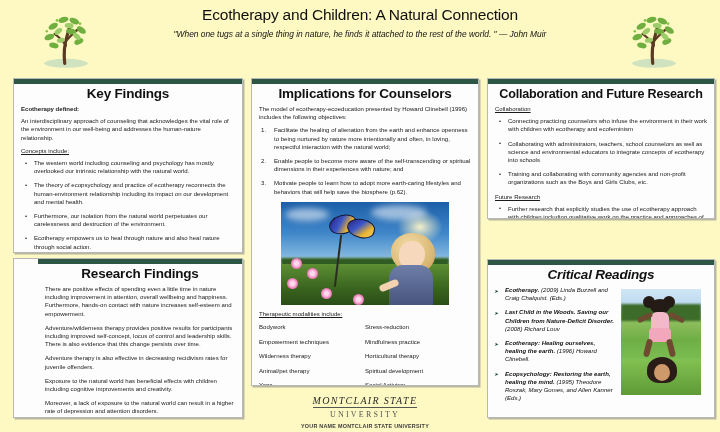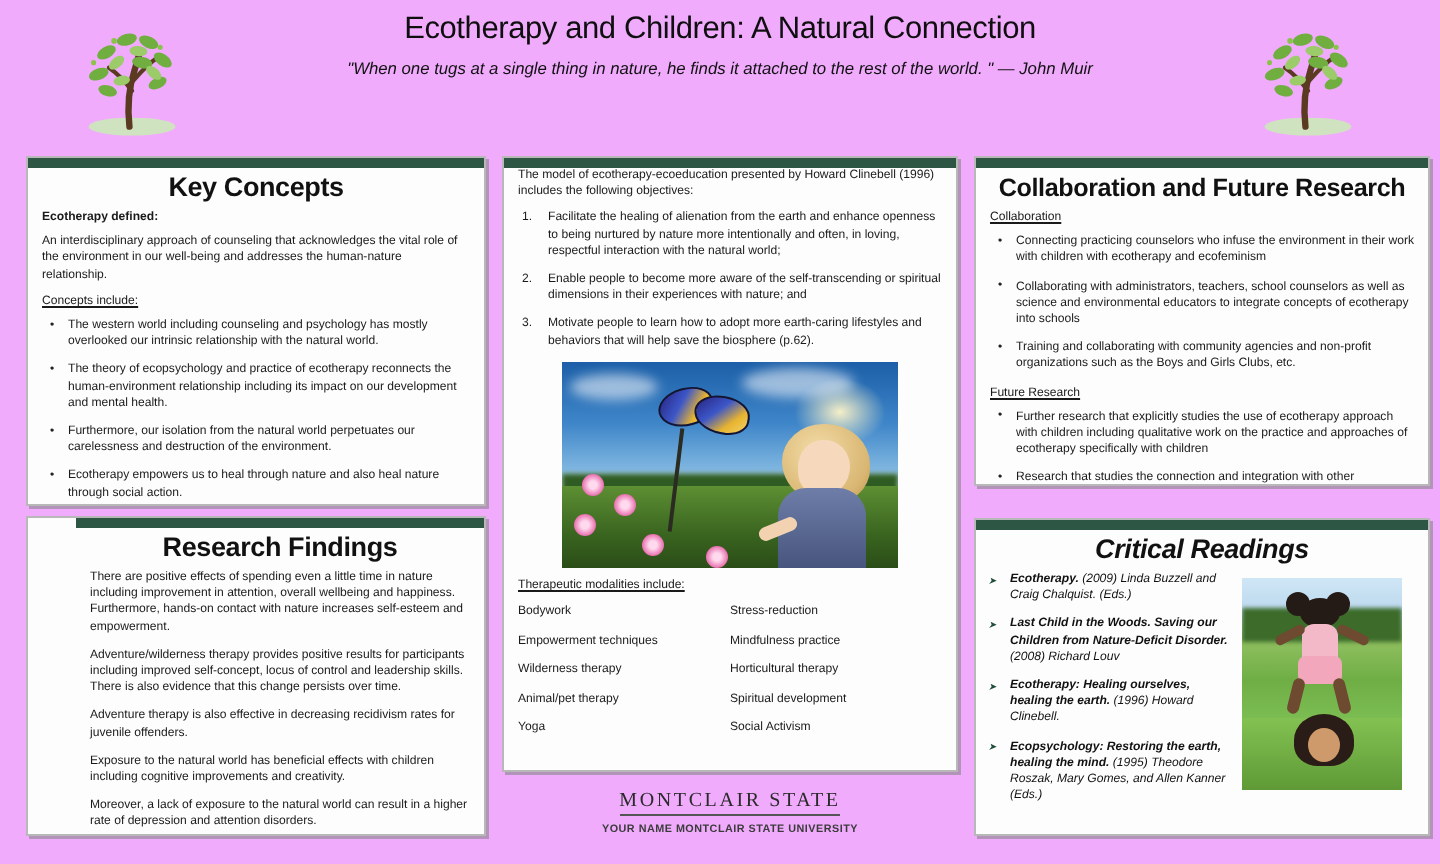--- a/index.html
+++ b/index.html
@@ -12,21 +12,21 @@
     height: 432px;
     overflow: hidden;
     font-family: "Liberation Sans", sans-serif;
     color: #111111;
     position: relative;
   }
   #poster {
     width: 720px;
     height: 432px;
     position: relative;
-    background: #f0abfc;
+    background: #fef9c3;
   }
 
   
   .header {
     position: absolute;
     left: 0; top: 0;
     width: 720px;
     height: 74px;
     text-align: center;
   }
@@ -212,21 +212,21 @@
   .modality-grid {
     display: grid;
     grid-template-columns: 1fr 1fr;
     row-gap: 6.5px;
     font-size: 6.05px;
     line-height: 8px;
   }
 
   
   #panel-collab {
-    left: 487px; top: 78px; width: 228px; height: 165px;
+    left: 487px; top: 78px; width: 228px; height: 141px;
   }
   
   #panel-read {
     left: 487px; top: 259px; width: 228px; height: 159px; font-style: italic;
   }
   .read-wrap { display: flex; gap: 5px; padding: 0 6px 4px 6px; }
   .read-list { width: 122px; }
   .read-item {
     position: relative;
     padding-left: 11px;
@@ -290,20 +290,21 @@
   }
   .msu-line1 {
     font-family: "Liberation Serif", serif;
     font-size: 10px;
     letter-spacing: 1.3px;
     color: #2a2a2a;
     border-bottom: 1.2px solid #555;
     display: inline-block;
     padding-bottom: 1px;
     line-height: 11px;
+    font-style: italic;
   }
   .msu-line2 {
     font-family: "Liberation Serif", serif;
     font-size: 8px;
     letter-spacing: 2.2px;
     color: #555;
     margin-top: 1.5px;
     line-height: 9px;
   }
   .footer-credit {
@@ -373,21 +374,21 @@
         <ellipse cx="42" cy="52" rx="6.5" ry="3.8" transform="rotate(-10 42 52)"></ellipse>
       </g>
       <circle cx="36" cy="21" r="2.2" fill="#8bc34a"></circle>
       <circle cx="72" cy="26" r="2" fill="#8bc34a"></circle>
       <circle cx="20" cy="38" r="2" fill="#8bc34a"></circle>
     </svg>
   </div>
 
   <div class="panel" id="panel-key">
     <div class="panel-bar"></div>
-    <div class="panel-head">Key Concepts</div>
+    <div class="panel-head">Key Findings</div>
     <div class="panel-body">
       <span class="lbl-bold">Ecotherapy defined:</span>
       <p>An interdisciplinary approach of counseling that acknowledges the vital role of the environment in our well-being and addresses the human-nature relationship.</p>
       <span class="lbl-underline">Concepts include:</span>
       <ul class="bullets">
         <li>The western world including counseling and psychology has mostly overlooked our intrinsic relationship with the natural world.</li>
         <li>The theory of ecopsychology and practice of ecotherapy reconnects the human-environment relationship including its impact on our development and mental health.</li>
         <li>Furthermore, our isolation from the natural world perpetuates our carelessness and destruction of the environment.</li>
         <li>Ecotherapy empowers us to heal through nature and also heal nature through social action.</li>
       </ul>
@@ -401,20 +402,21 @@
       <p>There are positive effects of spending even a little time in nature including improvement in attention, overall wellbeing and happiness. Furthermore, hands-on contact with nature increases self-esteem and empowerment.</p>
       <p>Adventure/wilderness therapy provides positive results for participants including improved self-concept, locus of control and leadership skills.  There is also evidence that this change persists over time.</p>
       <p>Adventure therapy is also effective in decreasing recidivism rates for juvenile offenders.</p>
       <p>Exposure to the natural world has beneficial effects with children including cognitive improvements and creativity.</p>
       <p>Moreover, a lack of exposure to the natural world can result in a higher rate of depression and attention disorders.</p>
     </div>
   </div>
 
   <div class="panel" id="panel-impl">
     <div class="panel-bar"></div>
+    <div class="panel-head">Implications for Counselors</div>
     <div class="panel-body">
       <p>The model of ecotherapy-ecoeducation presented by Howard Clinebell (1996) includes the following objectives:</p>
       <ol class="nums">
         <li>Facilitate the healing of alienation from the earth and enhance openness to being nurtured by nature more intentionally and often, in loving, respectful interaction with the natural world;</li>
         <li>Enable people to become more aware of the self-transcending or spiritual dimensions in their experiences with nature; and</li>
         <li>Motivate people to learn how to adopt more earth-caring lifestyles and behaviors that will help save the biosphere (p.62).</li>
       </ol>
 
       <div class="photo-butterfly">
         <div class="pb-sun"></div>
@@ -509,16 +511,17 @@
         <div class="pj-girl2">
           <div class="pj-hair2"></div>
           <div class="pj-face2"></div>
         </div>
       </div>
     </div>
   </div>
 
   <div class="footer">
     <div class="msu-line1">MONTCLAIR STATE</div>
+    <div class="msu-line2">UNIVERSITY</div>
     <div class="footer-credit">Your Name  Montclair State University</div>
   </div>
 
 </div>
 
 </body></html>

